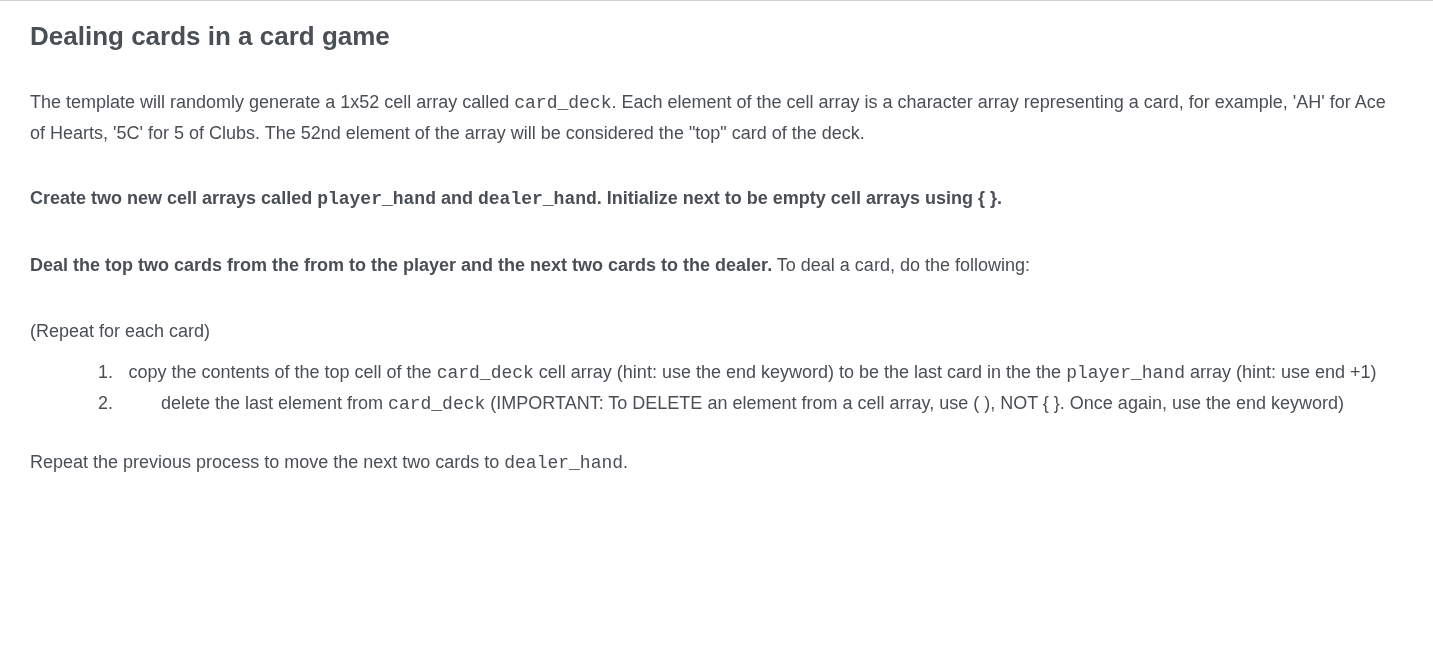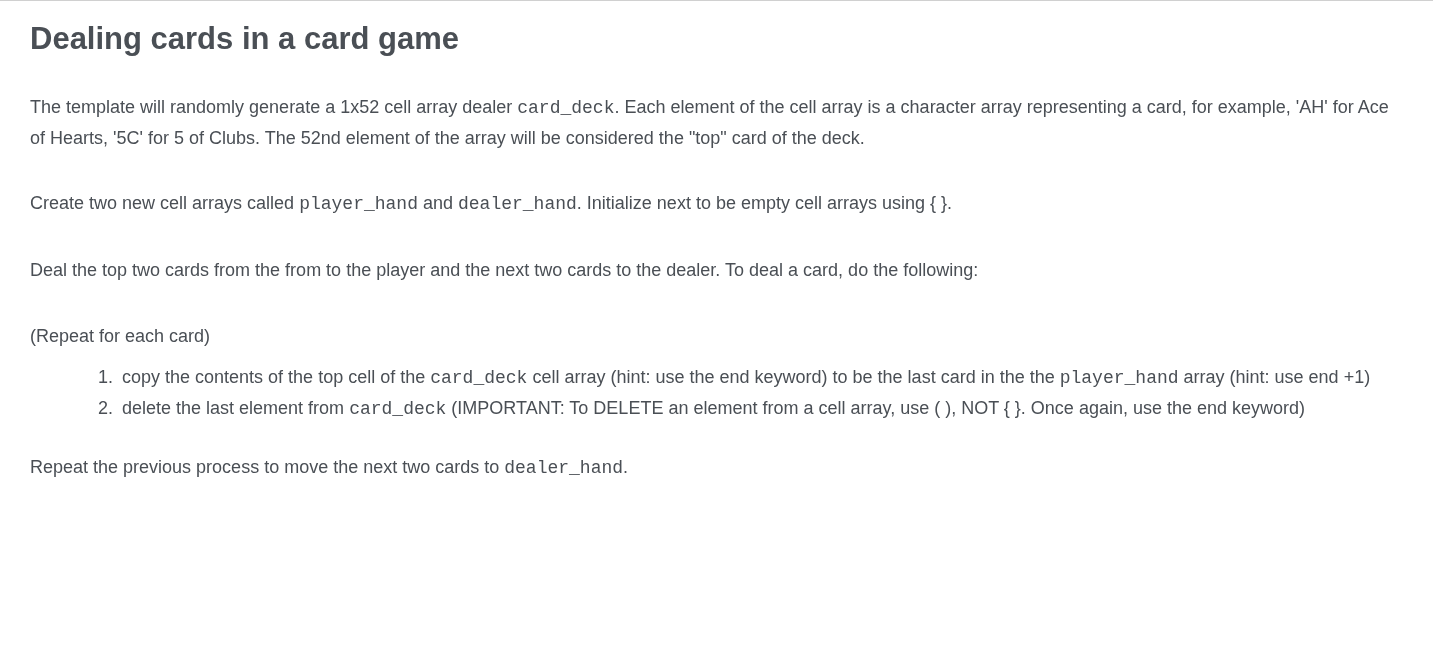--- a/index.html
+++ b/index.html
@@ -10,61 +10,62 @@
     body {
       font-family: -apple-system, BlinkMacSystemFont, "Segoe UI", Helvetica, Arial, sans-serif;
       background: #ffffff;
       color: #4a4f55;
       border-top: 1px solid #d0d0d0;
       padding: 20px 30px;
       width: 1433px;
       min-height: 660px;
     }
     h1 {
-      font-size: 31px;
+      font-size: 26px;
       font-weight: 700;
       color: #4a4f55;
       margin-bottom: 36px;
     }
     p {
       font-size: 18px;
       line-height: 1.65;
       color: #4a4f55;
       margin-bottom: 36px;
     }
     .strong {
-      font-weight: 400;
+      font-weight: 700;
     }
     code {
       font-family: "Consolas", "Courier New", monospace;
       font-size: 18px;
     }
     ol {
       padding-left: 88px;
       margin-top: -24px;
       margin-bottom: 28px;
     }
     ol li {
       font-size: 18px;
       line-height: 1.65;
       color: #4a4f55;
       padding-left: 4px;
       padding-right: 20px;
+      text-align: center;
     }
     .last-p {
       margin-bottom: 0;
     }
   </style>
 </head>
 <body>
 
 <h1>Dealing cards in a card game</h1>
 
 <p>
-  <span>The template will randomly generate a 1x52 cell array dealer </span><code>card_deck</code><span>. Each element of the cell array is a character array representing a card, for example, 'AH' for Ace of Hearts, '5C' for 5 of Clubs. The 52nd element of the array will be considered the "top" card of the deck.</span>
+  <span>The template will randomly generate a 1x52 cell array called </span><code>card_deck</code><span>. Each element of the cell array is a character array representing a card, for example, 'AH' for Ace of Hearts, '5C' for 5 of Clubs. The 52nd element of the array will be considered the "top" card of the deck.</span>
 </p>
 
 <p>
   <span class="strong">Create two new cell arrays called </span><code class="strong">player_hand</code><span class="strong"> and </span><code class="strong">dealer_hand</code><span class="strong">. Initialize next to be empty cell arrays using { }.</span>
 </p>
 
 <p>
   <span class="strong">Deal the top two cards from the from to the player and the next two cards to the dealer.</span><span> To deal a card, do the following:</span>
 </p>
 

